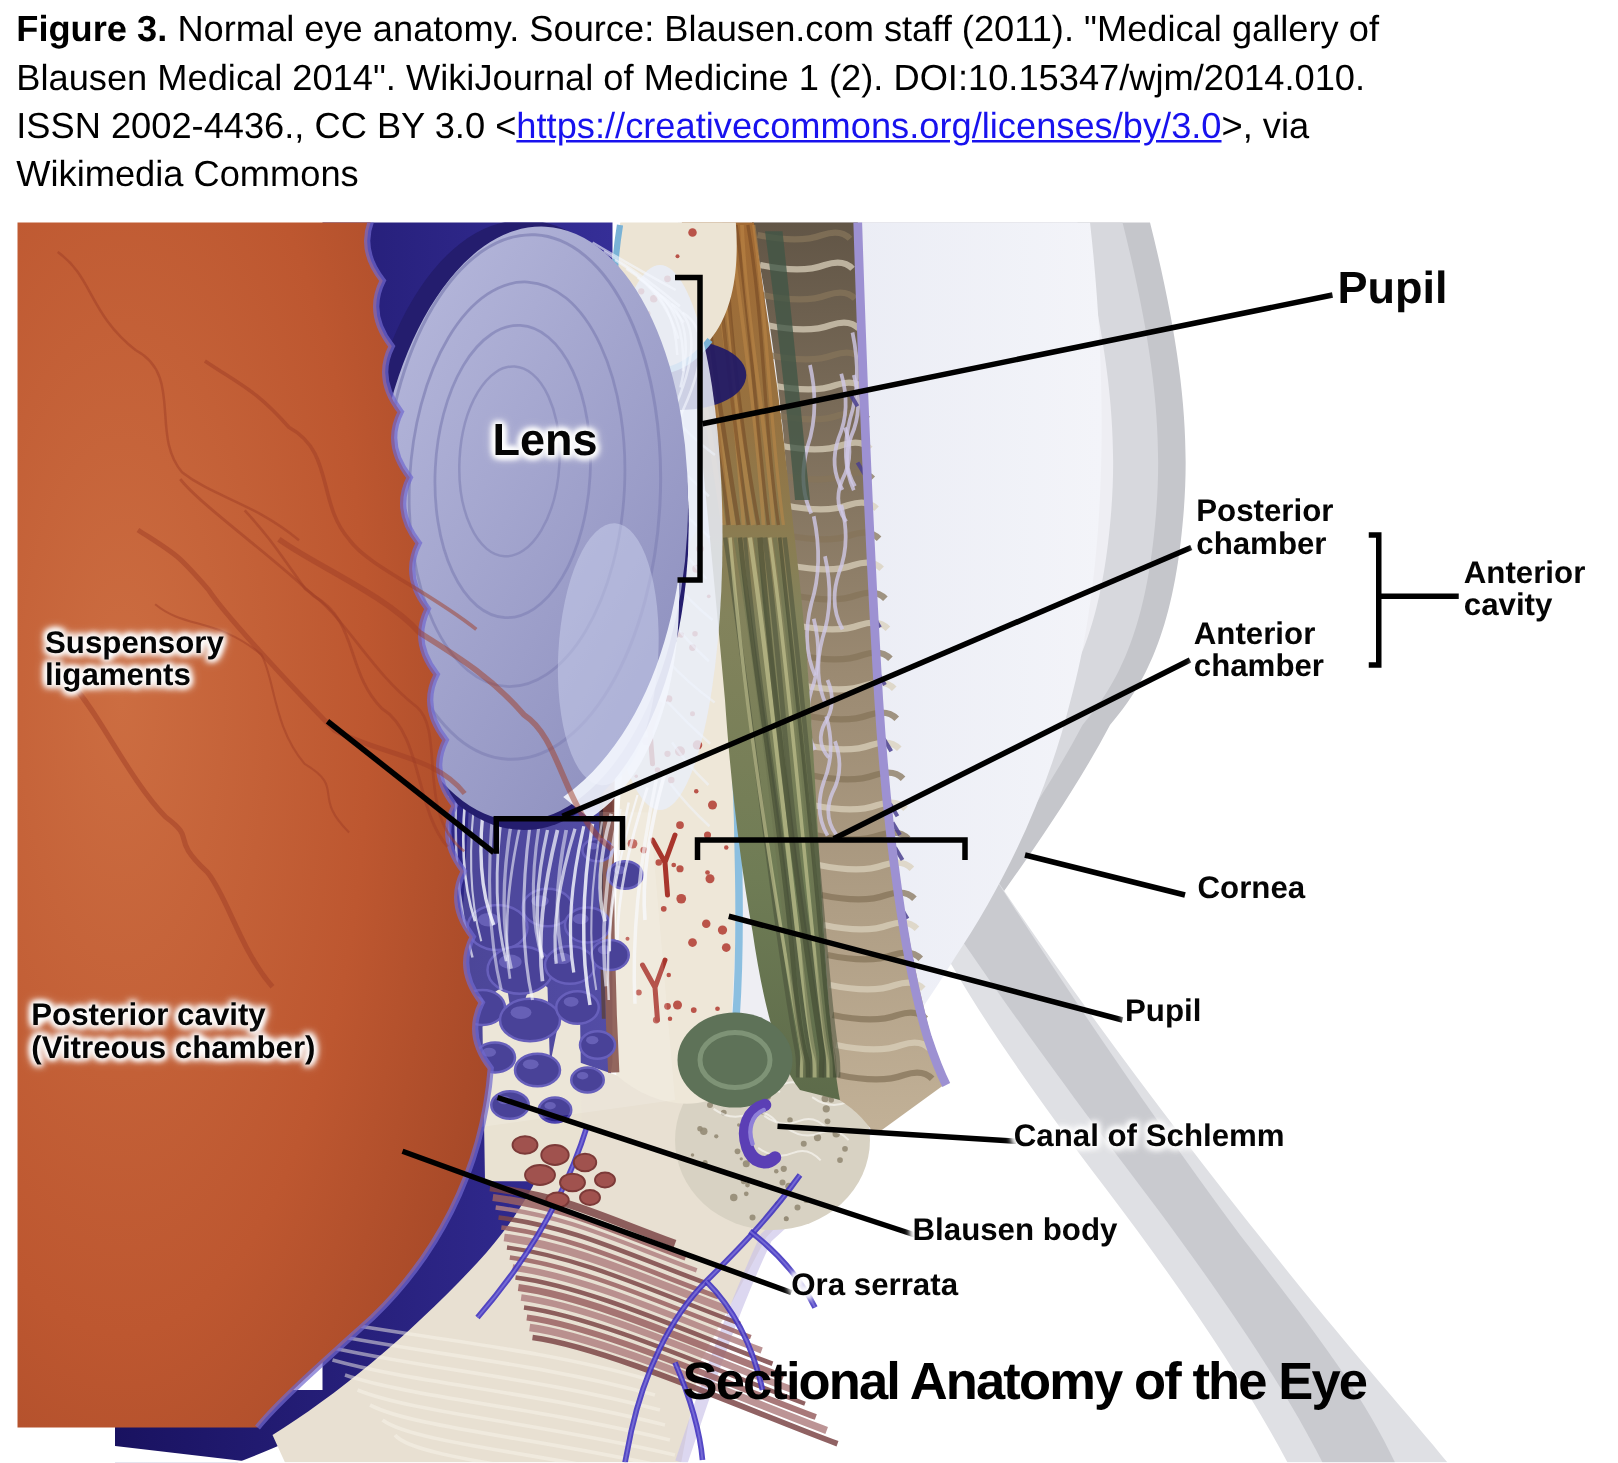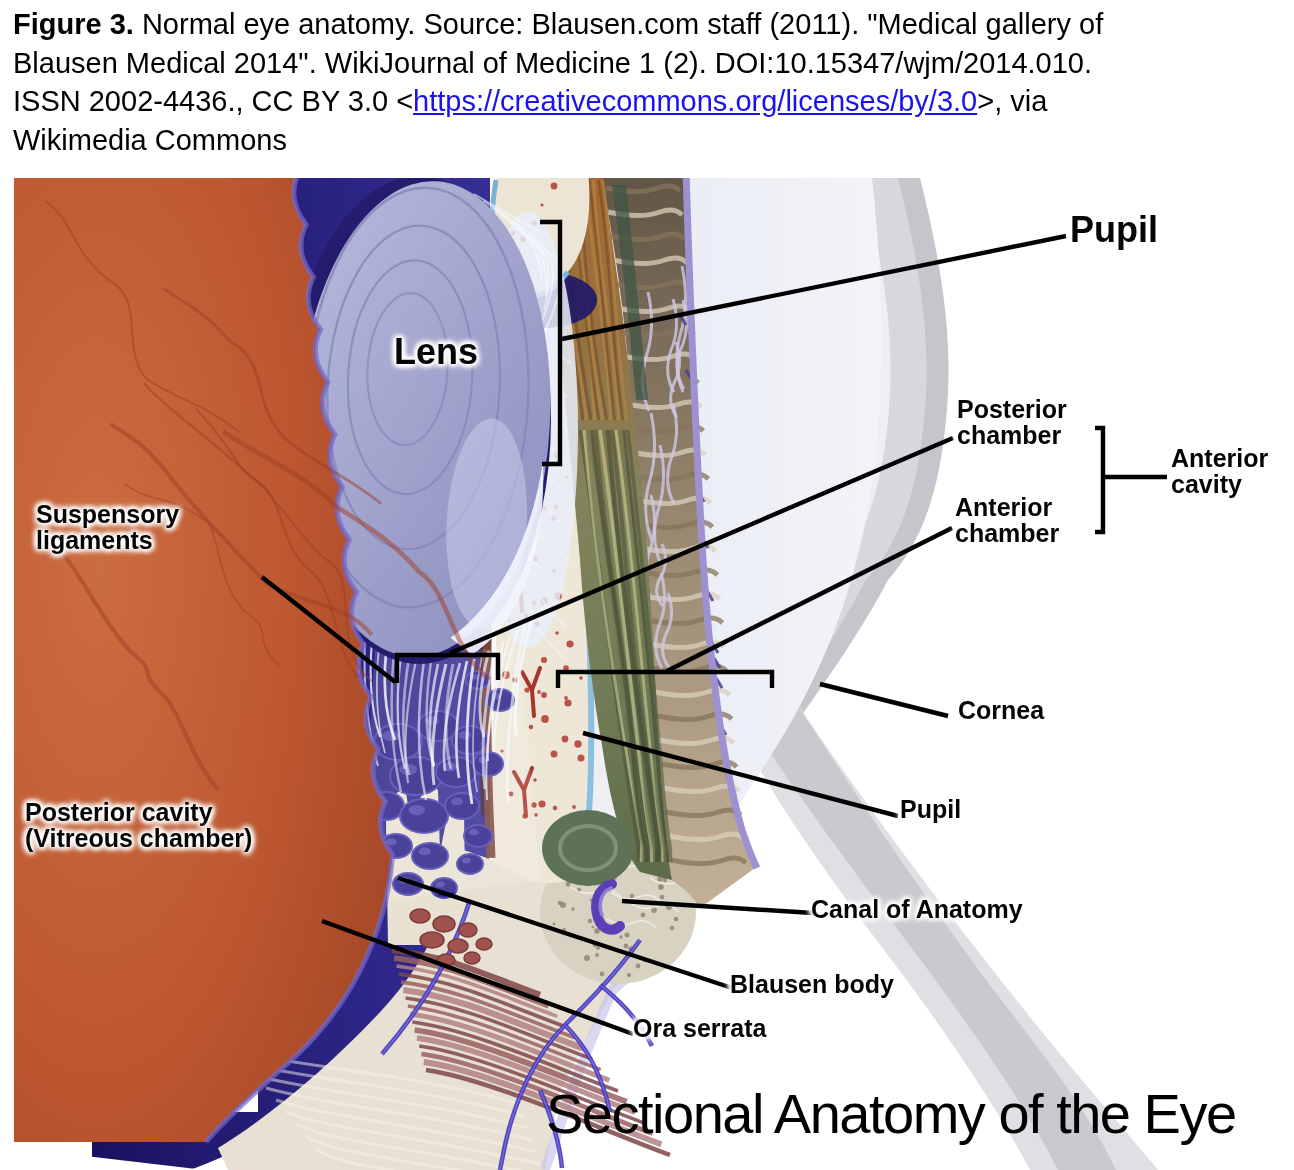--- a/index.html
+++ b/index.html
@@ -8,21 +8,21 @@
   .caption{position:absolute;left:13px;top:5px;width:1274px;
            font-size:29px;line-height:38.5px;color:#000;letter-spacing:0px;}
   .caption b{font-weight:700;}
   .cc-link{color:#1812ee;text-decoration:underline;cursor:pointer;}
   #art{position:absolute;left:0;top:0;}
   .lbl{position:absolute;font-weight:700;color:#050505;white-space:pre-line;
        font-size:25px;line-height:1.02;
        text-shadow:0 0 4px #fff,0 0 6px #fff,2px 2px 5px #fff,-2px -2px 5px #fff,
                    2px -2px 5px #fff,-2px 2px 5px #fff,0 0 10px rgba(255,255,255,.9);}
   .lbl.big{font-size:36px;text-align:right;}
-  .title{position:absolute;left:546px;top:1081px;font-size:56px;font-weight:400;
+  .title{position:absolute;left:546px;top:1081px;font-size:42px;font-weight:700;
          letter-spacing:-1.5px;color:#000;white-space:nowrap;}
 </style>
 </head>
 <body>
 
 <div class="caption">
   <div><b>Figure 3.</b><span> Normal eye anatomy. Source: Blausen.com staff (2011). "Medical gallery of</span></div>
   <div><span>Blausen Medical 2014". WikiJournal of Medicine 1 (2). DOI:10.15347/wjm/2014.010.</span></div>
   <div><span>ISSN 2002-4436., CC BY 3.0 &lt;</span><a class="cc-link">https://creativecommons.org/licenses/by/3.0</a><span>&gt;, via</span></div>
   <div><span>Wikimedia Commons</span></div>
@@ -513,16 +513,16 @@
 <div class="lbl" style="left:1171px;top:446px">Anterior
 cavity</div>
 <div class="lbl" style="left:955px;top:495px">Anterior
 chamber</div>
 <div class="lbl" style="left:36px;top:502px">Suspensory
 ligaments</div>
 <div class="lbl" style="left:958px;top:698px">Cornea</div>
 <div class="lbl" style="left:25px;top:800px">Posterior cavity
 (Vitreous chamber)</div>
 <div class="lbl" style="left:900px;top:797px">Pupil</div>
-<div class="lbl" style="left:811px;top:897px">Canal of Anatomy</div>
+<div class="lbl" style="left:811px;top:897px">Canal of Schlemm</div>
 <div class="lbl" style="left:730px;top:972px">Blausen body</div>
 <div class="lbl" style="left:633px;top:1016px">Ora serrata</div>
 <div class="title">Sectional Anatomy of the Eye</div>
 
 </body></html>

